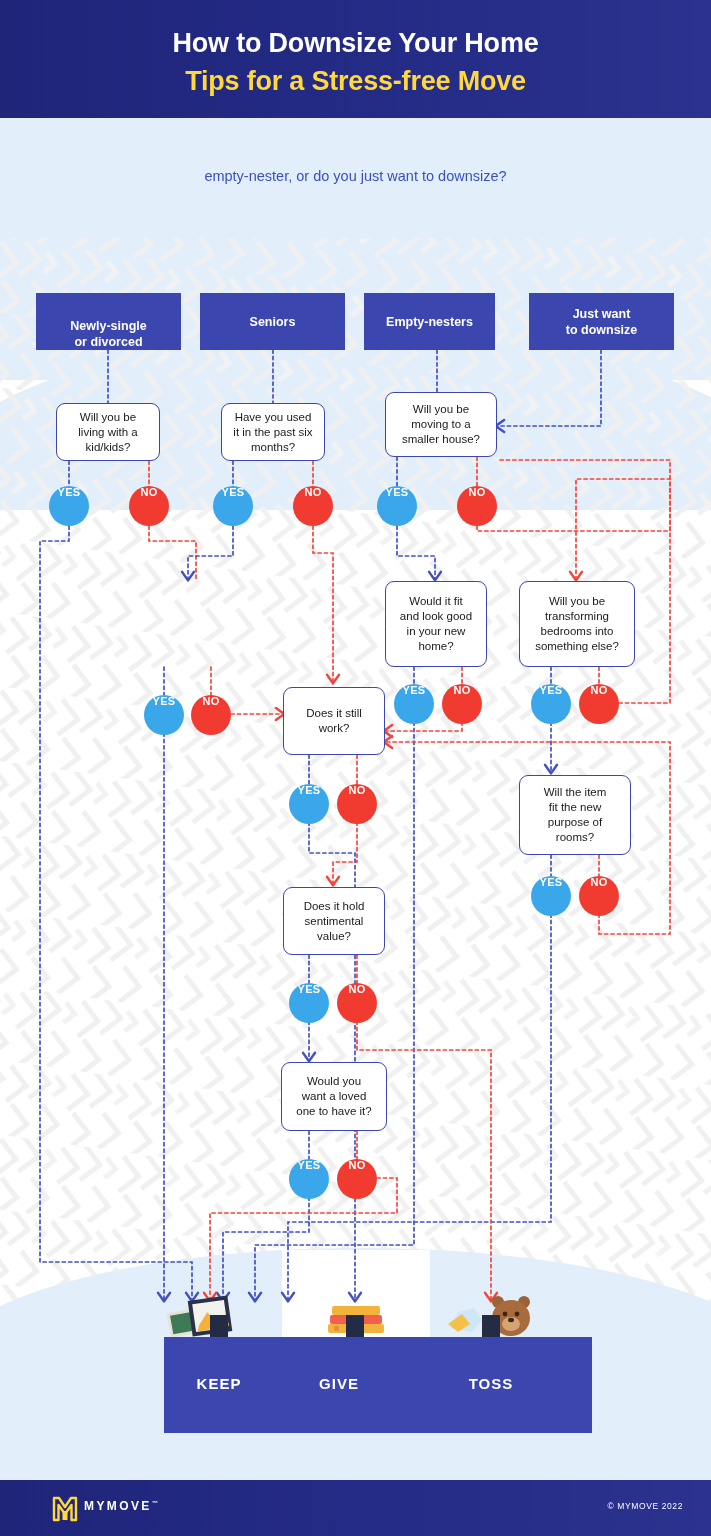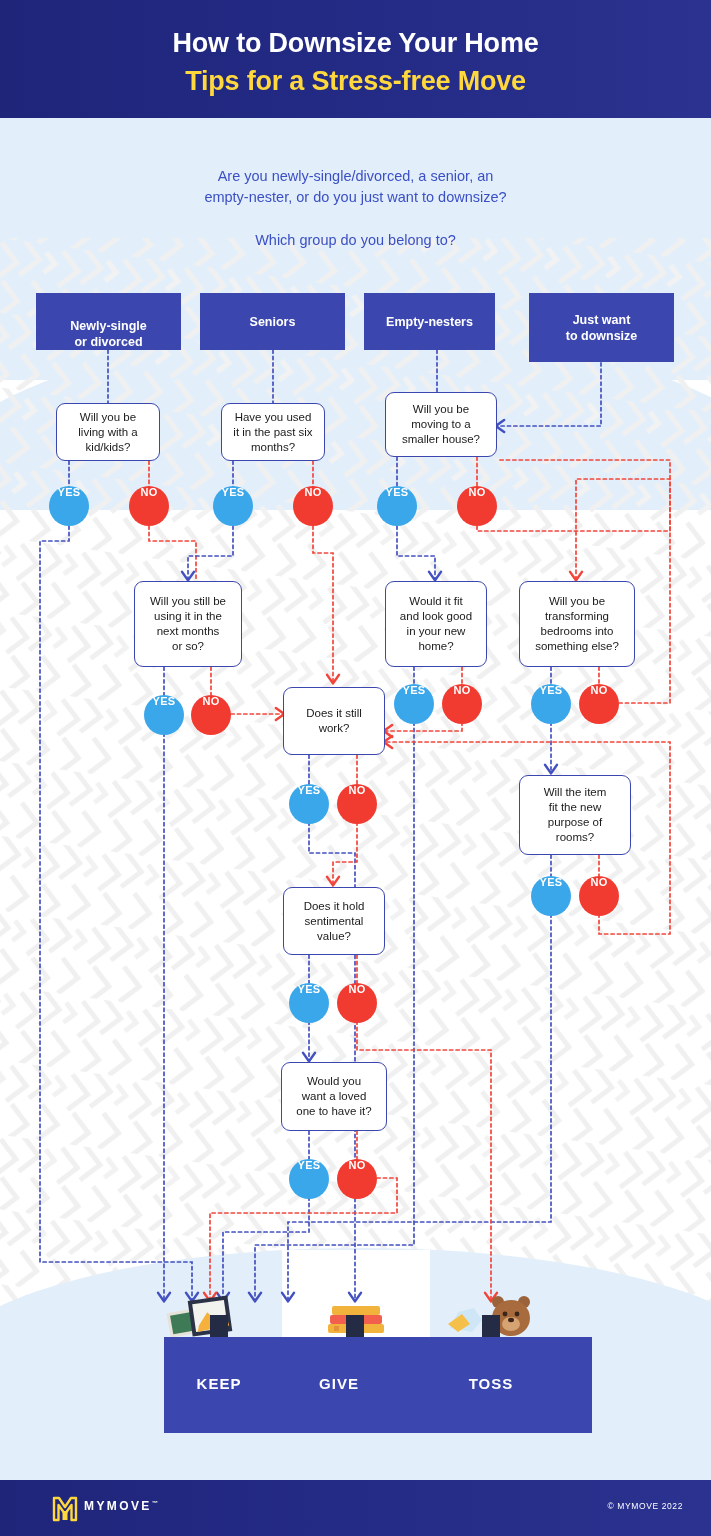--- a/index.html
+++ b/index.html
@@ -140,24 +140,22 @@
     <div class="wave-bottom-curve"></div>
     <div class="wave-bottom-notch"></div>
   </div>
 
   <div class="header">
     <div class="h1">How to Downsize Your Home</div>
     <div class="h2">Tips for a Stress-free Move</div>
   </div>
 
   <div class="intro">
-    <div>Are you newly-single/divorced, a senior, an</div>
     <div>empty-nester, or do you just want to downsize?</div>
   </div>
-  <div class="intro2">Which group do you belong to?</div>
 
   <svg id="wires">
     <defs>
       <marker id="ab" markerWidth="9" markerHeight="9" refX="5.2" refY="4.5" orient="auto">
         <path d="M1,1 L6,4.5 L1,8" fill="none" stroke="#4350c0" stroke-width="1.5" stroke-linecap="round" stroke-linejoin="round"></path>
       </marker>
       <marker id="ar" markerWidth="9" markerHeight="9" refX="5.2" refY="4.5" orient="auto">
         <path d="M1,1 L6,4.5 L1,8" fill="none" stroke="#f2453a" stroke-width="1.5" stroke-linecap="round" stroke-linejoin="round"></path>
       </marker>
     </defs>
@@ -242,47 +240,41 @@
   <div class="cat" style="left:36px;top:293px;width:145px;height:57px;align-items:flex-end;">
     <span style="white-space:pre-line">Newly-single
 or divorced</span>
   </div>
   <div class="cat" style="left:200px;top:293px;width:145px;height:57px;">
     <span style="white-space:pre-line">Seniors</span>
   </div>
   <div class="cat" style="left:364px;top:293px;width:131px;height:57px;">
     <span style="white-space:pre-line">Empty-nesters</span>
   </div>
-  <div class="cat" style="left:529px;top:293px;width:145px;height:69px;">
+  <div class="cat" style="left:529px;top:293px;width:145px;height:57px;">
     <span style="white-space:pre-line">Just want
 to downsize</span>
   </div>
 
   <div class="qbox" style="left:56px;top:403px;width:104px;height:58px;">
     <span style="white-space:pre-line">Will you be
 living with a
 kid/kids?</span>
   </div>
   <div class="qbox" style="left:221px;top:403px;width:104px;height:58px;">
     <span style="white-space:pre-line">Have you used
 it in the past six
 months?</span>
   </div>
   <div class="qbox" style="left:385px;top:392px;width:112px;height:65px;">
     <span style="white-space:pre-line">Will you be
 moving to a
 smaller house?</span>
   </div>
 
-  <div class="qbox" style="left:134px;top:581px;width:108px;height:86px;">
-    <span style="white-space:pre-line">Will you still be
-using it in the
-next months
-or so?</span>
-  </div>
   <div class="qbox" style="left:385px;top:581px;width:102px;height:86px;">
     <span style="white-space:pre-line">Would it fit
 and look good
 in your new
 home?</span>
   </div>
   <div class="qbox" style="left:519px;top:581px;width:116px;height:86px;">
     <span style="white-space:pre-line">Will you be
 transforming
 bedrooms into

